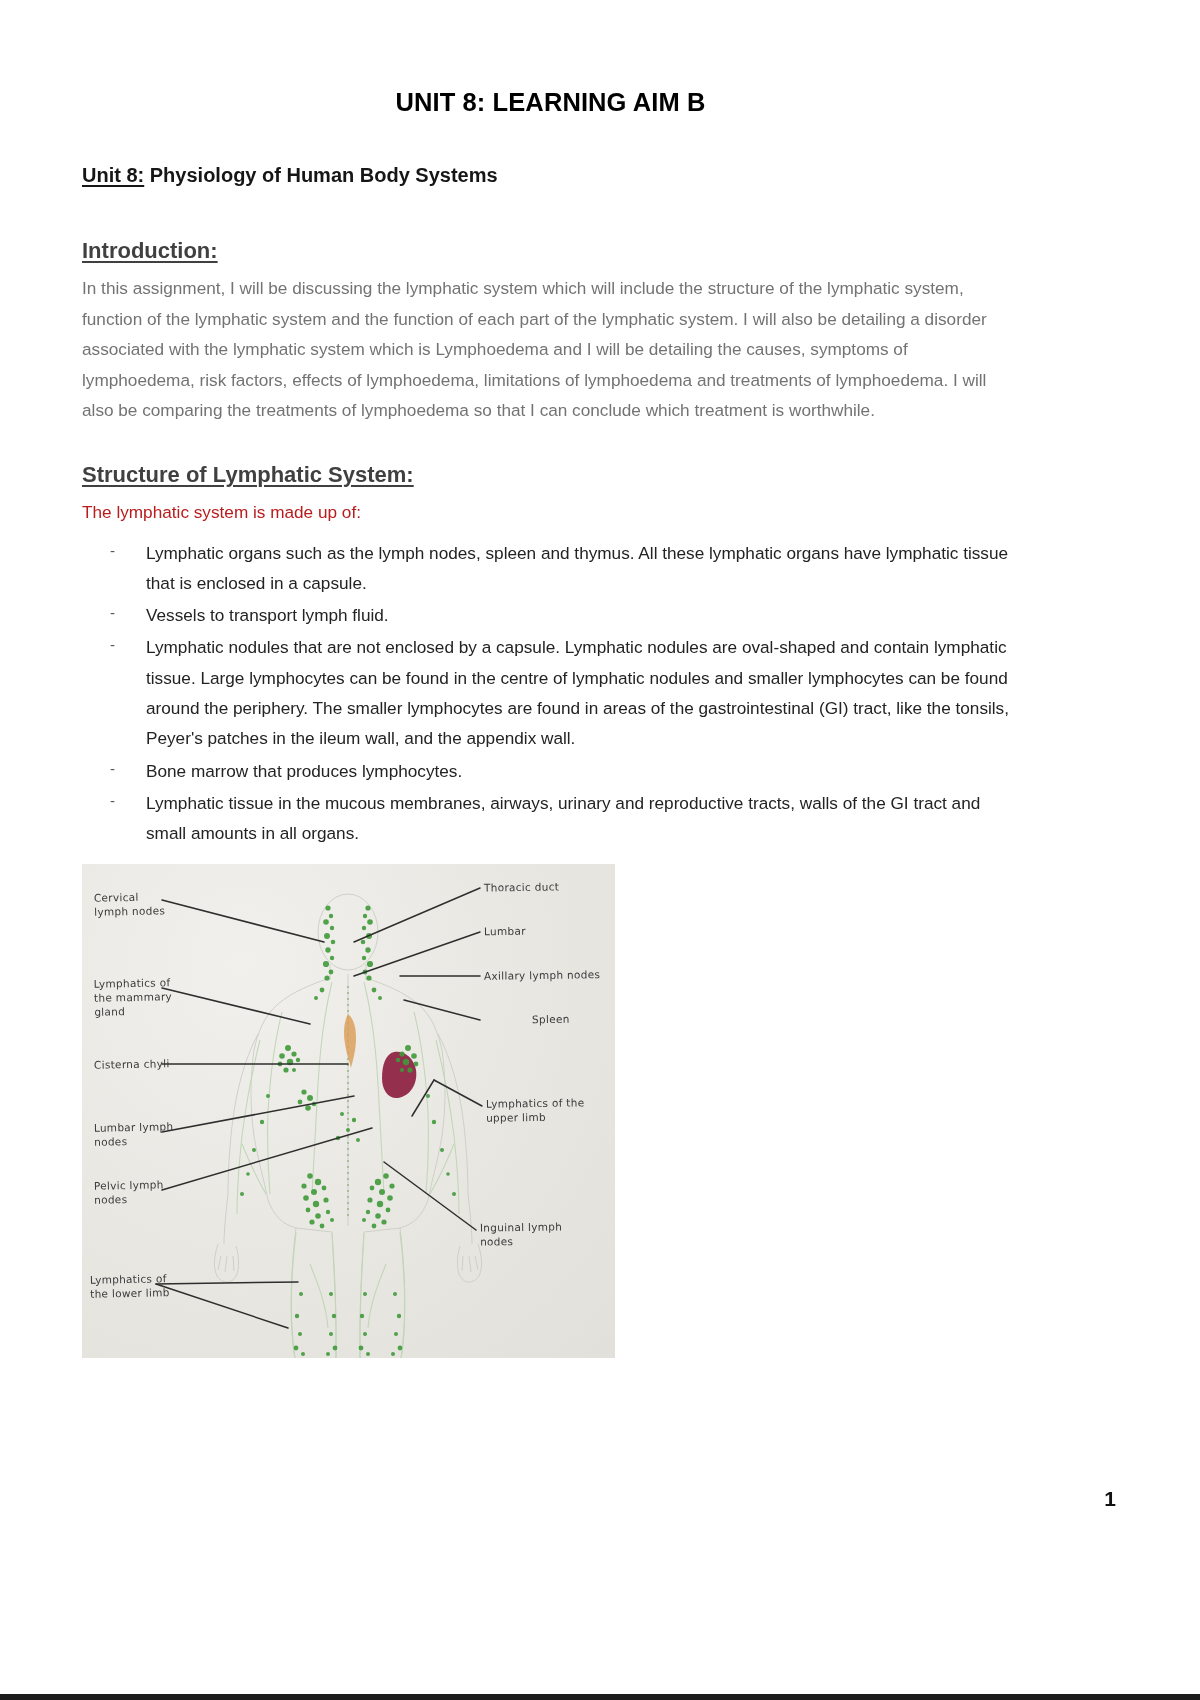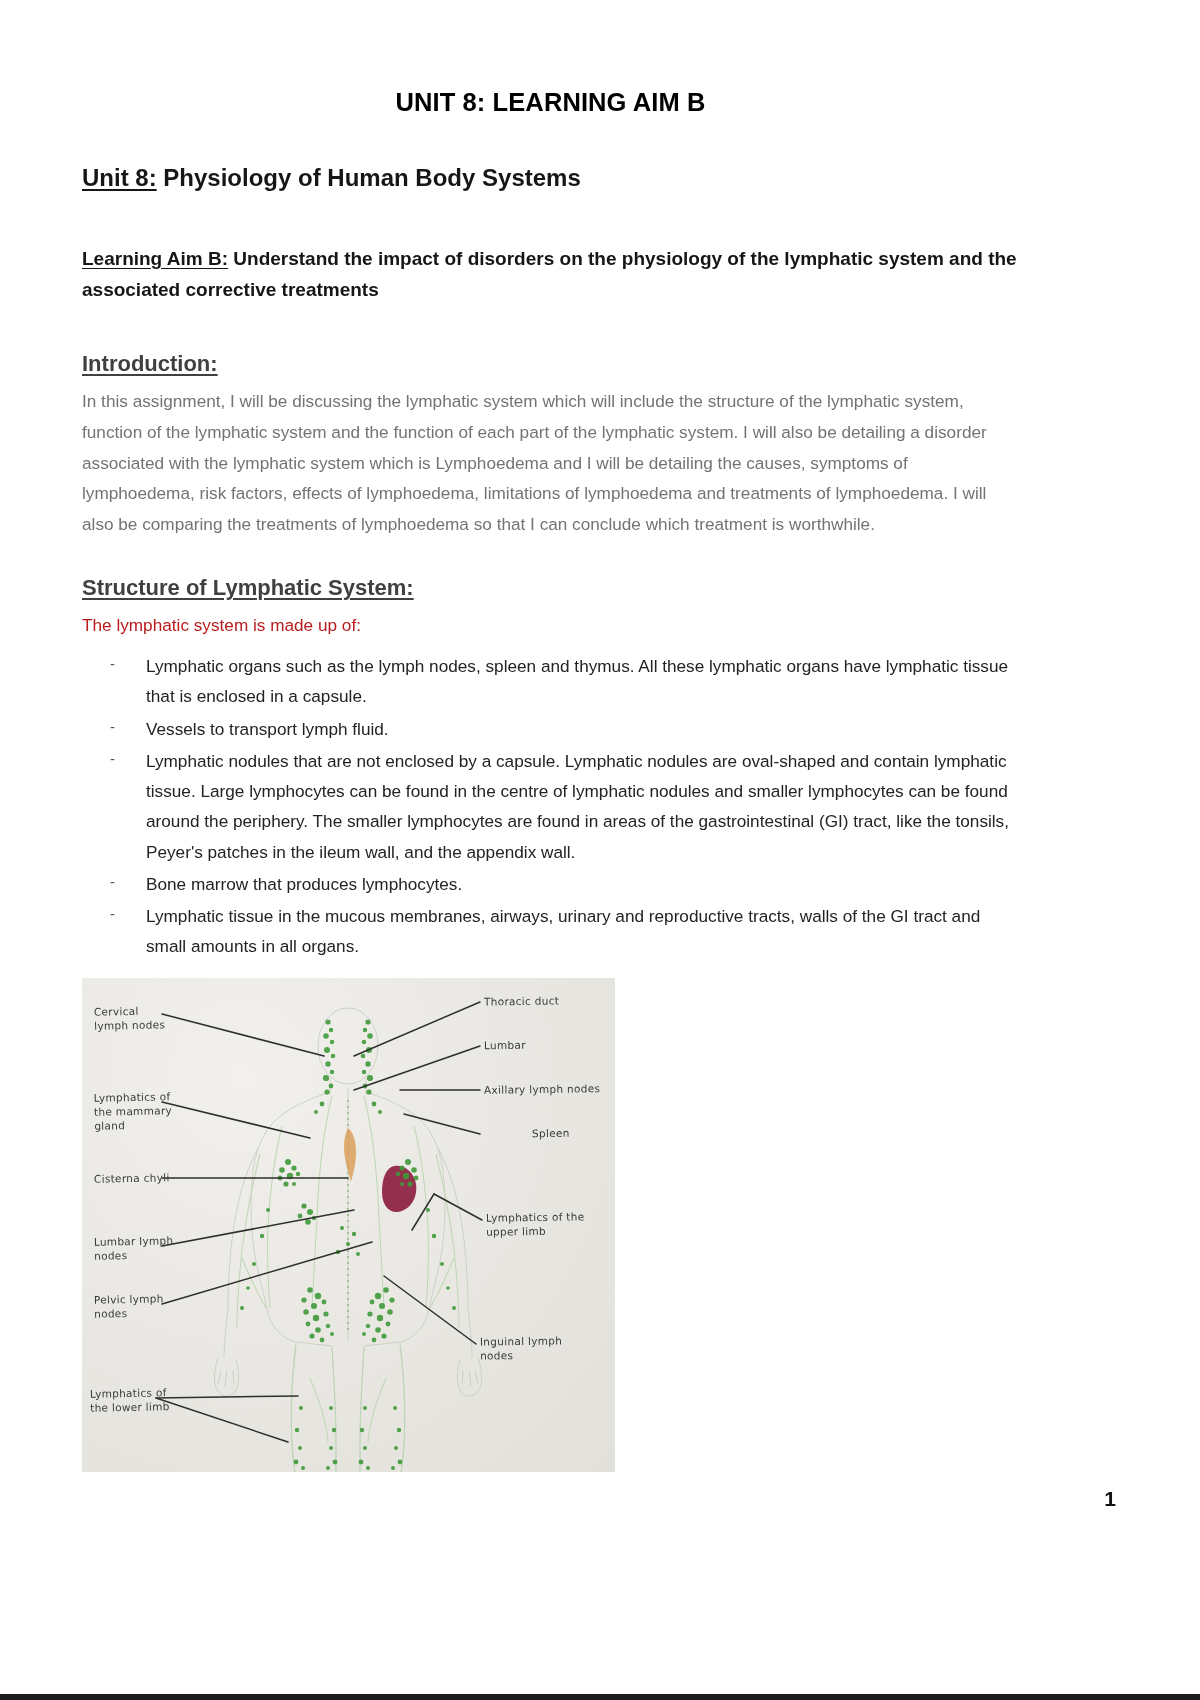--- a/index.html
+++ b/index.html
@@ -28,21 +28,21 @@
     text-align: center;
     font-size: 25.5px;
     font-weight: bold;
     letter-spacing: 0.1px;
     text-underline-offset: 4px;
     margin: 0 0 44px 0;
     color: #000;
   }
 
   .lead-line {
-    font-size: 24px;
+    font-size: 20px;
     font-weight: bold;
     line-height: 1.45;
     margin: 0 0 48px 0;
     color: #161616;
   }
   .lead-line .u { text-decoration: underline; text-underline-offset: 3px; }
 
   .aim-block {
     font-size: 19px;
     font-weight: bold;
@@ -150,21 +150,20 @@
 <body>
 
 <div class="page">
 
   <div class="content">
 
     <h1 class="doc-title">UNIT 8: LEARNING AIM B</h1>
 
     <p class="lead-line"><span class="u">Unit 8:</span><span> Physiology of Human Body Systems</span></p>
 
-    <p class="aim-block"><span class="u">Learning Aim B:</span><span> Understand the impact of disorders on the physiology of the lymphatic system and the associated corrective treatments</span></p>
 
     <h2 class="sec-head">Introduction:</h2>
     <p class="intro-par">In this assignment, I will be discussing the lymphatic system which will include the structure of the lymphatic system, function of the lymphatic system and the function of each part of the lymphatic system. I will also be detailing a disorder associated with the lymphatic system which is Lymphoedema and I will be detailing the causes, symptoms of lymphoedema, risk factors, effects of lymphoedema, limitations of lymphoedema and treatments of lymphoedema. I will also be comparing the treatments of lymphoedema so that I can conclude which treatment is worthwhile.</p>
 
     <div class="gap-lg"></div>
 
     <h2 class="sec-head">Structure of Lymphatic System:</h2>
     <p class="body-par">The lymphatic system is made up of:</p>
 
     <ul class="bullets">

